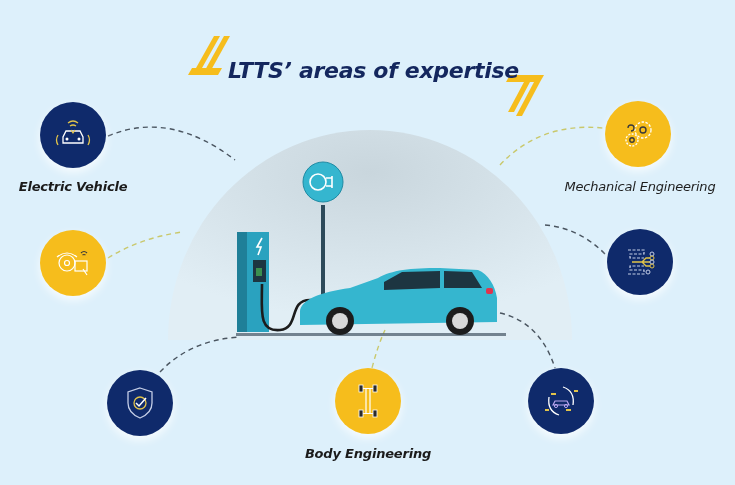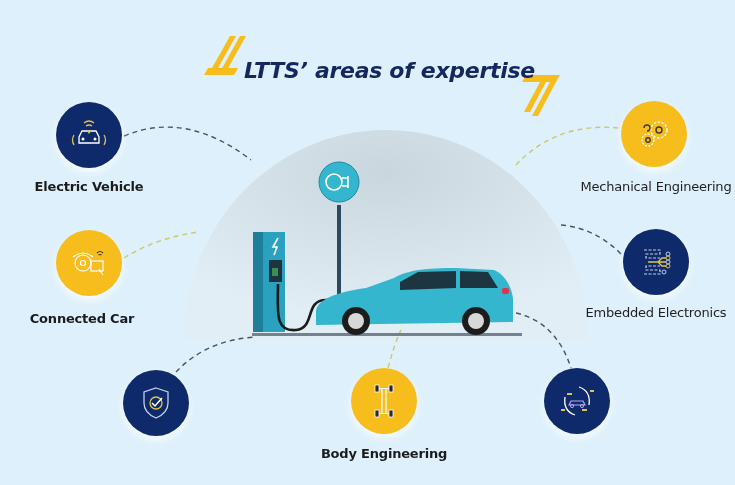--- a/index.html
+++ b/index.html
@@ -2,40 +2,41 @@
 <html><head>
   <meta charset="utf-8">
   <style>
     html, body { margin: 0; padding: 0; }
     body {
       width: 735px; height: 485px; overflow: hidden;
       background: #ddf0fb;
       font-family: "DejaVu Sans", sans-serif;
       position: relative;
     }
-    .canvas { position: absolute; left: 0; top: 0; width: 643px; height: 485px; margin-left: 16px; }
+    .canvas { position: absolute; left: 0; top: 0; width: 643px; height: 485px; }
     .title {
       position: absolute; left: 228px; top: 58px;
       font-family: "DejaVu Sans", sans-serif;
       font-weight: bold; font-style: italic;
       font-size: 22px; color: #14275e; letter-spacing: -0.3px;
       white-space: nowrap;
     }
     .node {
       position: absolute; width: 66px; height: 66px; border-radius: 50%;
       display: flex; align-items: center; justify-content: center;
       box-shadow: 0 4px 10px rgba(255,255,255,0.8);
     }
     .node.navy { background: #0f2a6b; }
     .node.gold { background: #f6bd1c; }
     .label {
       position: absolute; font-size: 13px; font-weight: bold;
       color: #1b1b1b; white-space: nowrap; text-align: left;
       transform: translateX(-50%);
       letter-spacing: -0.2px;
+      font-style: italic;
     }
     .label.right { font-weight: normal; color: #1f1f1f; font-size: 13px; }
   </style>
 </head>
 <body>
 
 <div class="canvas">
 
   <svg width="735" height="485" style="position:absolute;left:0;top:0">
     <defs>
@@ -112,21 +113,20 @@
   <div class="node gold" style="left:40px;top:230px">
     <svg width="44" height="36" viewBox="0 0 44 36">
       <circle cx="16" cy="18" r="8" stroke="#fff" stroke-width="1.2" fill="none"></circle>
       <circle cx="16" cy="18" r="2.5" stroke="#fff" stroke-width="1.2" fill="none"></circle>
       <path d="M6 12 Q16 4 26 12" stroke="#fff" stroke-width="1.2" fill="none"></path>
       <rect x="24" y="16" width="12" height="10" stroke="#fff" stroke-width="1.2" fill="none"></rect>
       <path d="M30 8 Q33 5 36 8 M31.5 10 Q33 9 34.5 10" stroke="#3a3a3a" stroke-width="1.2" fill="none"></path>
       <path d="M32 24 L36 30" stroke="#fff" stroke-width="1.2"></path>
     </svg>
   </div>
-  <div class="label" style="left:66px;top:311px">Connected Car</div>
 
   <div class="node navy" style="left:107px;top:370px">
     <svg width="30" height="36" viewBox="0 0 30 36">
       <path d="M15 3 L27 7 L27 18 Q27 28 15 33 Q3 28 3 18 L3 7 Z" stroke="#c4cde6" stroke-width="1.3" fill="none"></path>
       <circle cx="15" cy="18" r="6" stroke="#e1c34a" stroke-width="1.3" fill="none"></circle>
       <path d="M11 18 L14 21 L21 13" stroke="#fff" stroke-width="1.5" fill="none"></path>
     </svg>
   </div>
 
   <div class="node gold" style="left:335px;top:368px">
@@ -158,21 +158,20 @@
     <svg width="36" height="36" viewBox="0 0 36 36">
       <path d="M6 6 H22 V10 H8 V14 H22 M6 30 H22 V26 H8 V22 H22" stroke="#c4cde6" stroke-width="1.2" fill="none" stroke-dasharray="3 1.5"></path>
       <path d="M10 18 H20 L24 14 H28 M10 18 H20 L24 22 H28 M20 18 H28" stroke="#e1c34a" stroke-width="1.3" fill="none"></path>
       <circle cx="30" cy="10" r="2" stroke="#c4cde6" fill="none"></circle>
       <circle cx="30" cy="14" r="2" stroke="#e1c34a" fill="none"></circle>
       <circle cx="30" cy="18" r="2" stroke="#c4cde6" fill="none"></circle>
       <circle cx="30" cy="22" r="2" stroke="#e1c34a" fill="none"></circle>
       <circle cx="26" cy="28" r="2" stroke="#c4cde6" fill="none"></circle>
     </svg>
   </div>
-  <div class="label right" style="left:640px;top:305px">Embedded Electronics</div>
 
   <div class="node gold" style="left:605px;top:101px">
     <svg width="40" height="36" viewBox="0 0 40 36">
       <circle cx="25" cy="14" r="8" stroke="#fff" stroke-width="1.3" fill="none" stroke-dasharray="2.5 1.5"></circle>
       <circle cx="25" cy="14" r="3" stroke="#3a3a3a" stroke-width="1.4" fill="none"></circle>
       <circle cx="14" cy="24" r="6" stroke="#fff" stroke-width="1.3" fill="none" stroke-dasharray="2 1.4"></circle>
       <circle cx="14" cy="24" r="2.2" stroke="#3a3a3a" stroke-width="1.4" fill="none"></circle>
       <path d="M10 12 A3 3 0 1 1 13 15" stroke="#3a3a3a" stroke-width="1.3" fill="none"></path>
     </svg>
   </div>

